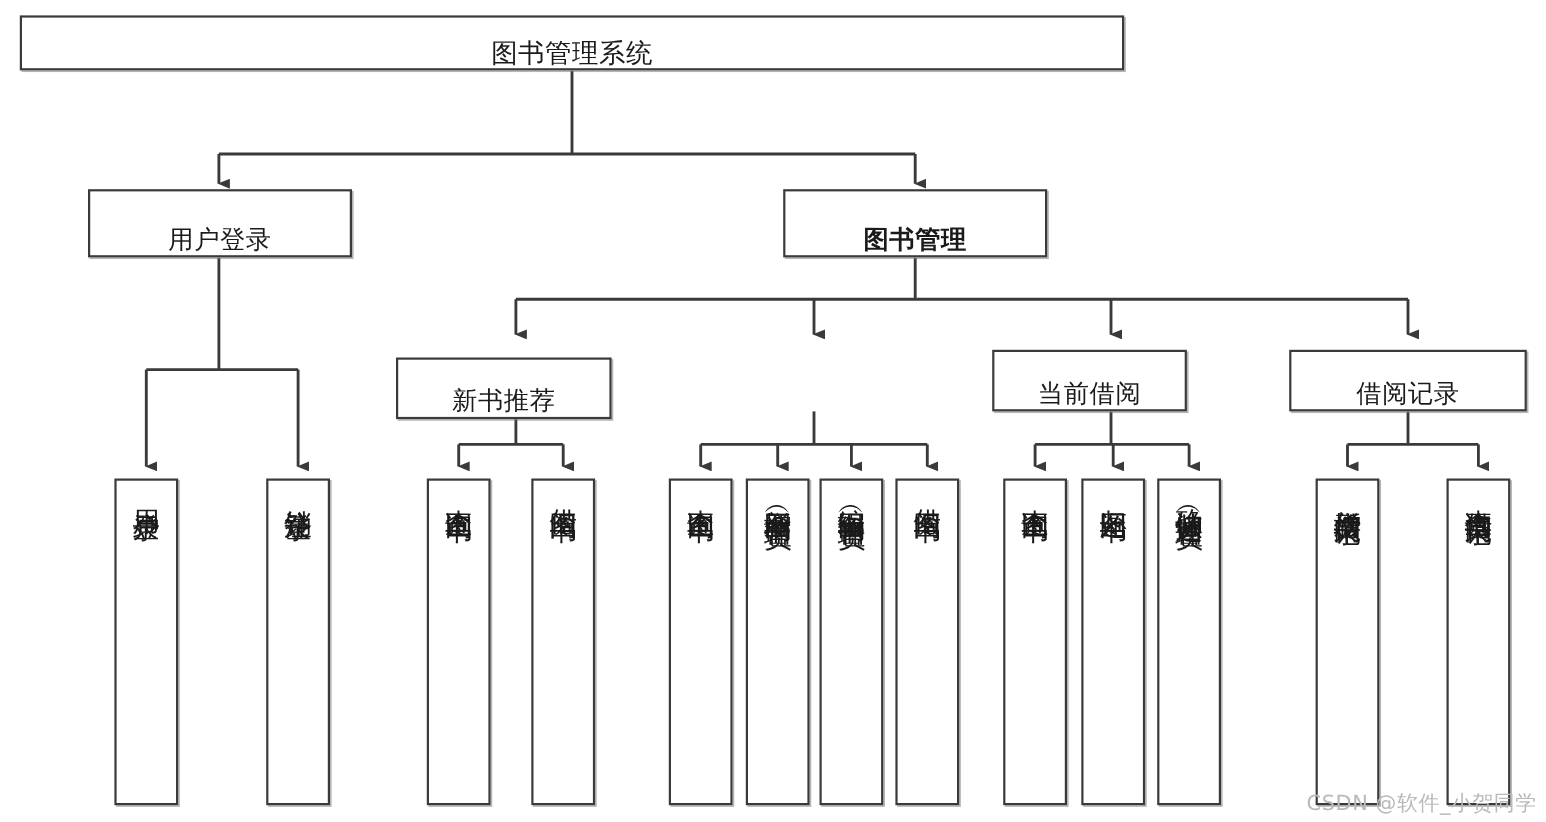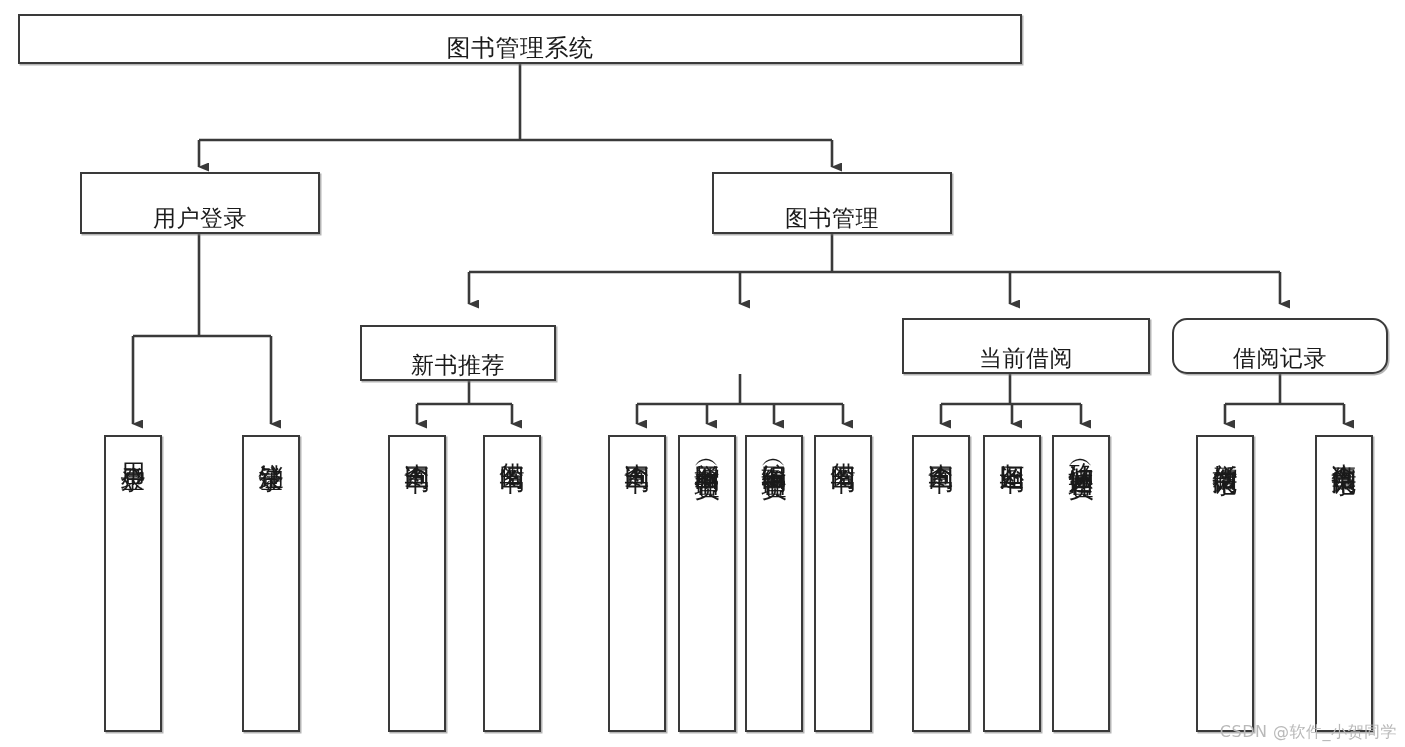--- a/index.html
+++ b/index.html
@@ -62,21 +62,21 @@
     text-orientation: upright;
     font-size: 25px;
     line-height: 1.0;
     letter-spacing: 2px;
     white-space: nowrap;
   }
   .watermark {
     position: absolute;
     right: 8px;
     bottom: 4px;
-    font-size: 16px;
+    font-size: 19px;
     color: #b9b9b9;
     white-space: nowrap;
     z-index: 3;
     letter-spacing: 0.5px;
     font-family: "DejaVu Sans", "Liberation Sans", sans-serif;
   }
 </style>
 </head>
 <body>
 
@@ -132,31 +132,31 @@
     </g>
   </svg>
 
   <div class="node horiz" id="node-root" style="left:18px; top:14px; width:1004px; height:50px;">
     <span class="label">图书管理系统</span>
   </div>
 
   <div class="node horiz" style="left:80px; top:172px; width:240px; height:62px;">
     <span class="label">用户登录</span>
   </div>
-  <div class="node horiz" style="left:712px; top:172px; width:240px; height:62px;">
+  <div class="node horiz" style="left:712px; top:172px; width:240px; height:62px;font-weight:bold;">
     <span class="label">图书管理</span>
   </div>
 
   <div class="node horiz" style="left:360px; top:325px; width:196px; height:56px;">
     <span class="label">新书推荐</span>
   </div>
-  <div class="node horiz" style="left:902px; top:318px; width:248px; height:56px;">
+  <div class="node horiz" style="left:902px; top:318px; width:177px; height:56px;">
     <span class="label">当前借阅</span>
   </div>
-  <div class="node horiz" style="left:1172px; top:318px; width:216px; height:56px;border-radius:15px;">
+  <div class="node horiz" style="left:1172px; top:318px; width:216px; height:56px;">
     <span class="label">借阅记录</span>
   </div>
 
   <div class="node vert" style="left:104px; top:435px; width:58px; height:297px;">
     <span class="label">用户登录</span>
   </div>
   <div class="node vert" style="left:242px; top:435px; width:58px; height:297px;">
     <span class="label">注销登录</span>
   </div>
 

